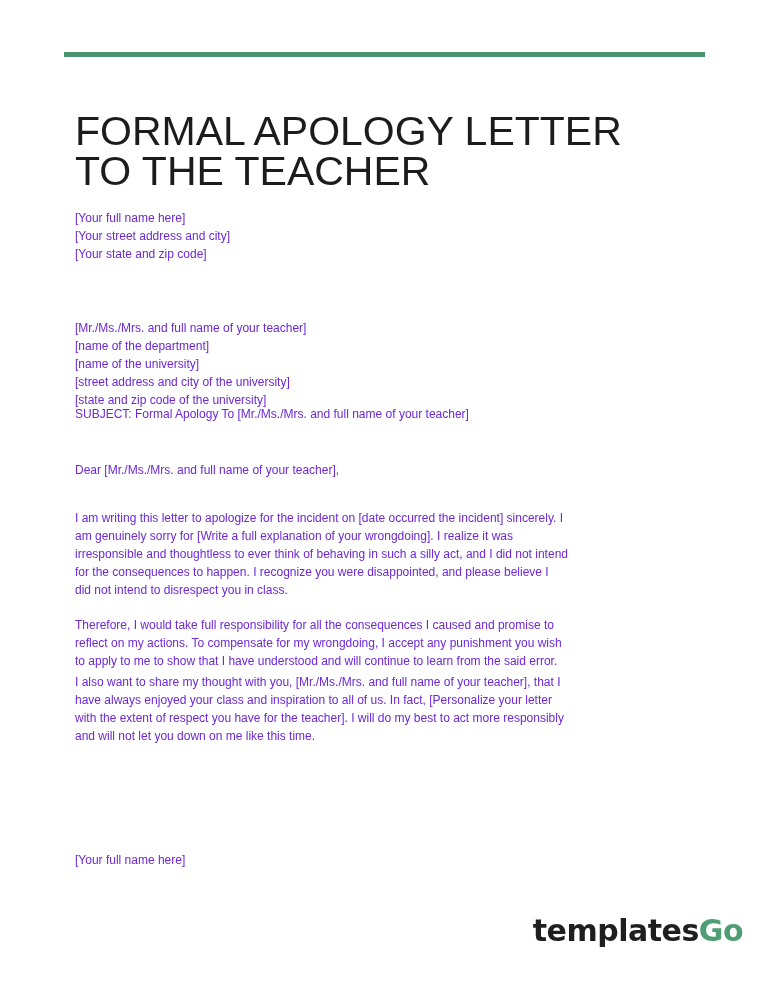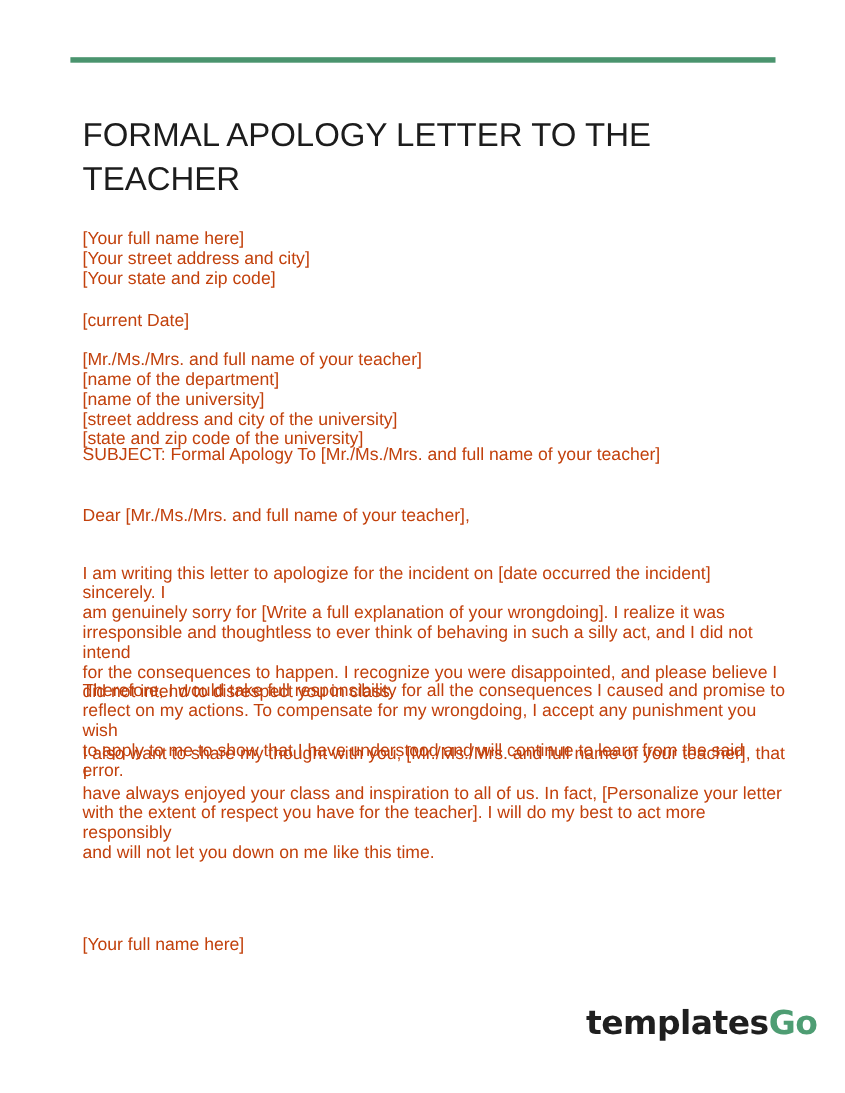--- a/index.html
+++ b/index.html
@@ -22,34 +22,34 @@
     left: 64px;
     width: 641px;
     height: 5px;
     background: #4a946e;
   }
   .doc-title {
     position: absolute;
     top: 84px;
     left: 75px;
     width: 600px;
-    font-size: 30px;
+    font-size: 41px;
     line-height: 40px;
     font-weight: 400;
     color: #1c1c1c;
     letter-spacing: 0;
   }
   .text-block {
     position: absolute;
     left: 75px;
     width: 640px;
-    font-size: 16px;
+    font-size: 12px;
     line-height: 18px;
     white-space: pre-line;
-    color: #c2410c;
+    color: #6d28d9;
   }
   .blk-sender     { top: 209px; }
   .blk-date       { top: 283px; }
   .blk-recipient  { top: 319px; }
   .blk-subject    { top: 405px; }
   .blk-salutation { top: 461px; }
   .blk-p1         { top: 497px; }
   .blk-p2         { top: 604px; }
   .blk-p3         { top: 661px; }
   .blk-closing    { top: 766px; }
@@ -73,21 +73,20 @@
 <div class="page">
 
   <div class="top-rule" style="background: rgb(74, 148, 110);"></div>
 
   <h1 class="doc-title">FORMAL APOLOGY LETTER TO THE TEACHER</h1>
 
   <div class="text-block blk-sender">[Your full name here]
 [Your street address and city]
 [Your state and zip code]</div>
 
-  <div class="text-block blk-date">[current Date]</div>
 
   <div class="text-block blk-recipient">[Mr./Ms./Mrs. and full name of your teacher]
 [name of the department]
 [name of the university]
 [street address and city of the university]
 [state and zip code of the university]</div>
 
   <div class="text-block blk-subject">SUBJECT: Formal Apology To [Mr./Ms./Mrs. and full name of your teacher]</div>
 
   <div class="text-block blk-salutation">Dear [Mr./Ms./Mrs. and full name of your teacher],</div>

